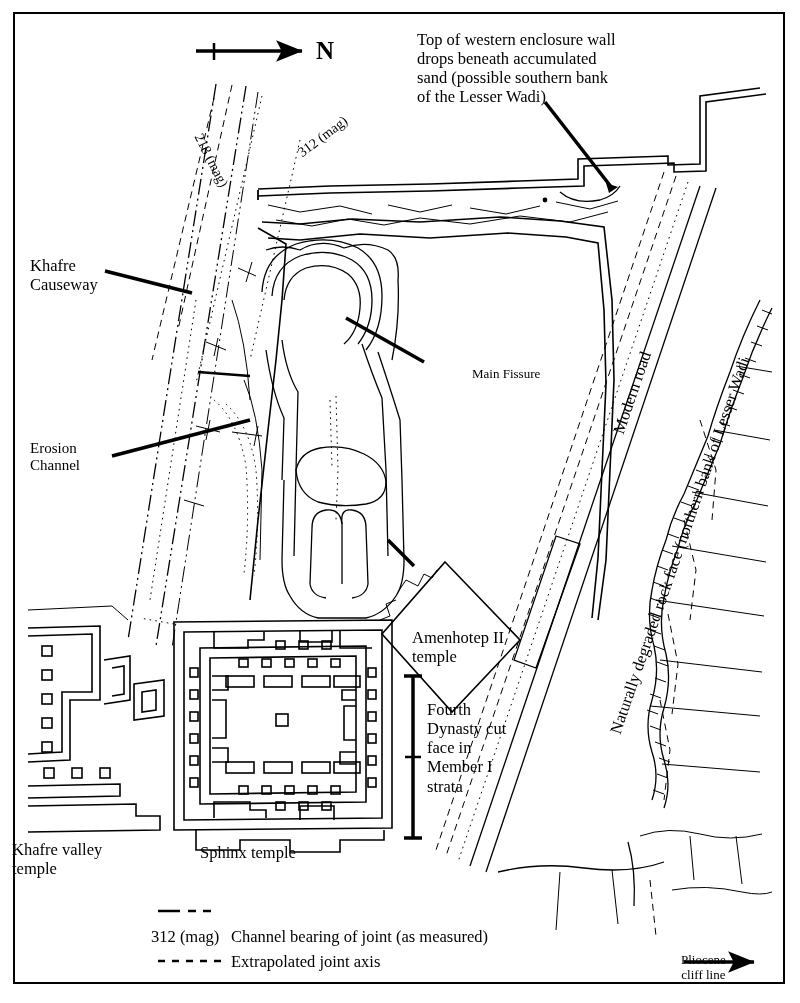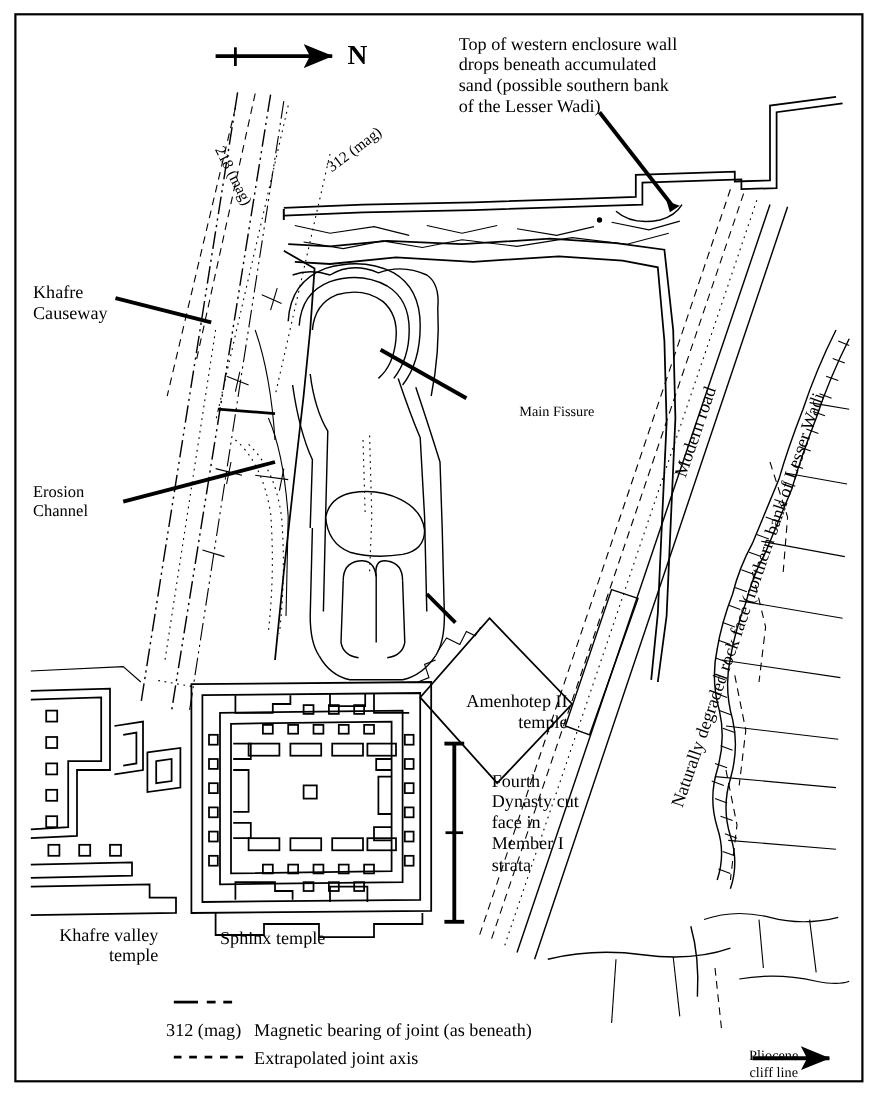--- a/index.html
+++ b/index.html
@@ -4,21 +4,21 @@
 <style>
   html,body{margin:0;padding:0;background:#ffffff;}
   body{width:800px;height:1003px;overflow:hidden;
        font-family:"Liberation Serif","DejaVu Serif",serif;color:#000;}
   #page{position:relative;width:800px;height:1003px;background:#fff;}
   #frame{position:absolute;left:13px;top:12px;width:772px;height:972px;
          border:2.5px solid #000;background:#fff;box-sizing:border-box;}
   svg{position:absolute;left:0;top:0;width:800px;height:1003px;overflow:visible;}
   .lbl{position:absolute;font-family:"Liberation Serif","DejaVu Serif",serif;
        color:#000;line-height:1.16;white-space:pre;}
-  .c{text-align:right;}
+  .c{text-align:left;}
   .rot{transform-origin:0 0;}
 </style>
 </head>
 <body>
 
 <div id="page">
   <div id="frame"></div>
 
   <svg viewBox="0 0 800 1003">
     <defs>
@@ -384,36 +384,36 @@
 
   <div class="lbl" style="left:30px;top:440px;font-size:15px;">Erosion
 Channel</div>
 
   <div class="lbl" style="left:428px;top:366px;font-size:13px;margin-left:44px;">Main Fissure</div>
 
 
   <div class="lbl c" style="left:412px;top:628px;width:104px;font-size:16.5px;">Amenhotep II
 temple</div>
 
-  <div class="lbl" style="left:427px;top:700px;font-size:16.5px;margin-left:20px;">Fourth
+  <div class="lbl" style="left:427px;top:700px;font-size:16.5px;">Fourth
 Dynasty cut
 face in
 Member I
 strata</div>
 
   <div class="lbl rot" style="left:609px;top:430px;font-size:16.5px;transform:rotate(-71deg);">Modern road</div>
 
   <div class="lbl rot" style="left:606px;top:730px;font-size:16.5px;transform:rotate(-71deg);">Naturally degraded rock face (northern bank of Lesser Wadi</div>
 
   <div class="lbl c" style="left:12px;top:840px;width:132px;font-size:16.5px;">Khafre valley
 temple</div>
 
   <div class="lbl" style="left:200px;top:843px;font-size:16.5px;">Sphinx temple</div>
 
   <div class="lbl" style="left:681px;top:952px;font-size:13px;text-align:center;">Pliocene
 cliff line</div>
 
 
   <div class="lbl" style="left:151px;top:927px;font-size:16.5px;">312 (mag)</div>
-  <div class="lbl" style="left:231px;top:927px;font-size:16.5px;">Magnetic bearing of joint (as beneath)</div>
+  <div class="lbl" style="left:231px;top:927px;font-size:16.5px;">Channel bearing of joint (as measured)</div>
 
   <div class="lbl" style="left:231px;top:952px;font-size:16.5px;">Extrapolated joint axis</div>
 </div>
 
 </body></html>

